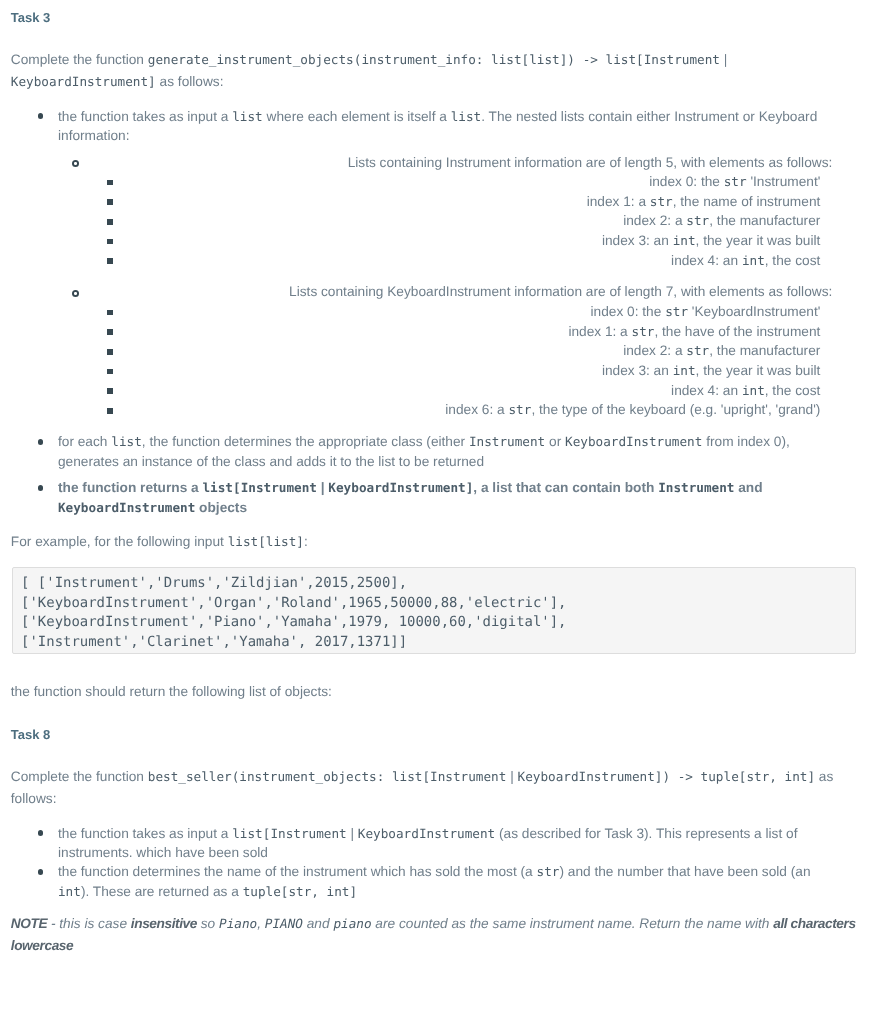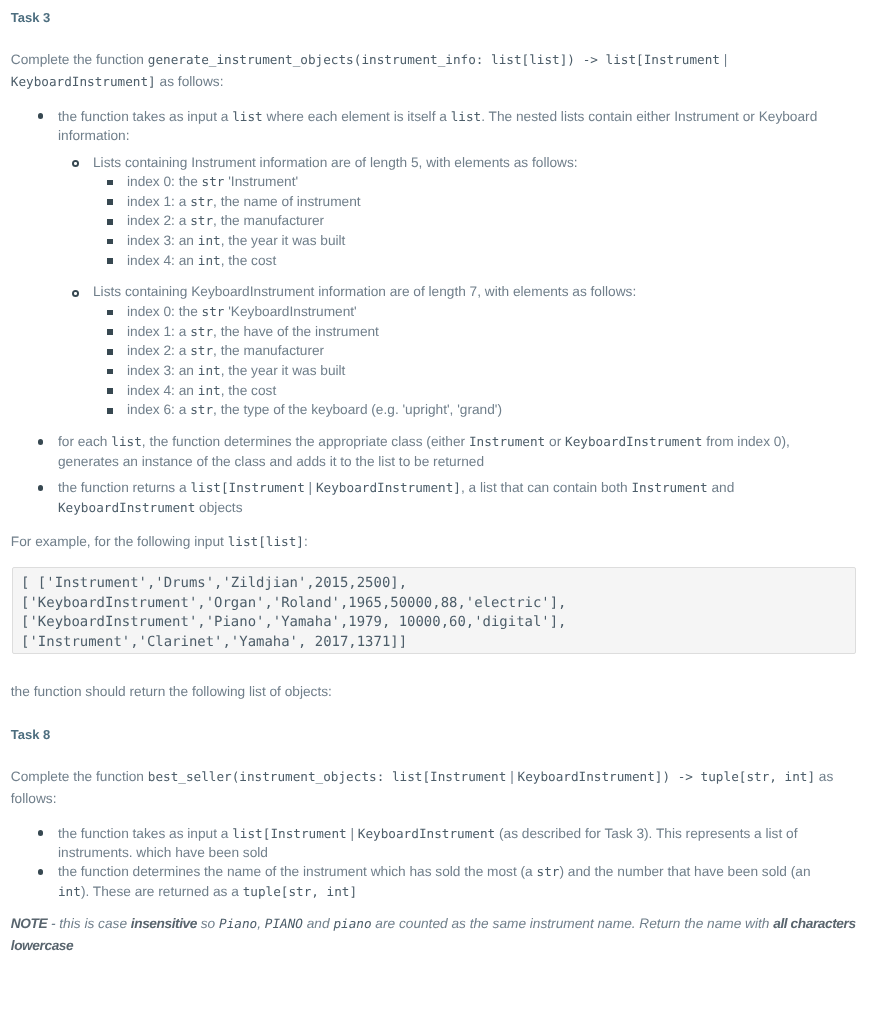--- a/index.html
+++ b/index.html
@@ -36,23 +36,23 @@
 
   .bullets { margin-top: 13.5px; }
   #b4 { margin-top: 14.0px; }
   #b4 li { line-height: 19.3px; }
 
   ul.l1 > li { padding-left: 35.2px; }
   ul.l1 > li > ul { margin-left: -35.2px; }
   .marker { position:absolute; display:block; }
   ul.l1 > li > .marker { left:14.8px; top:6.8px;
       width:5.8px; height:5.8px; border-radius:50%; background:#374851; }
-  ul.l1.spaced > li:not(.has-sub) + li { margin-top: 6.6px; }
+  ul.l1.spaced > li:not(.has-sub) + li { margin-top: 6.6px; font-weight: bold; }
 
-  ul.l2 { margin-top: 6.5px; }
+  ul.l2 { margin-top: 6.5px; text-align: right; }
   ul.l2 > li { padding-left: 70.2px; }
   ul.l2 > li > ul { margin-left: -70.2px; }
   ul.l2 > li > .marker { left:48.9px; top:7.5px;
       width:7.2px; height:7.2px; border-radius:50%;
       background:radial-gradient(circle closest-side, #ffffff 0, #ffffff 33%, #374851 55%, #374851 100%); }
 
   ul.l3 { margin-top: 0; }
   ul.l3 > li { padding-left: 104.2px; }
   ul.l3 > li > .marker { left:84.4px; top:7.5px;
       width:5.8px; height:5.8px; background:#374851; }

